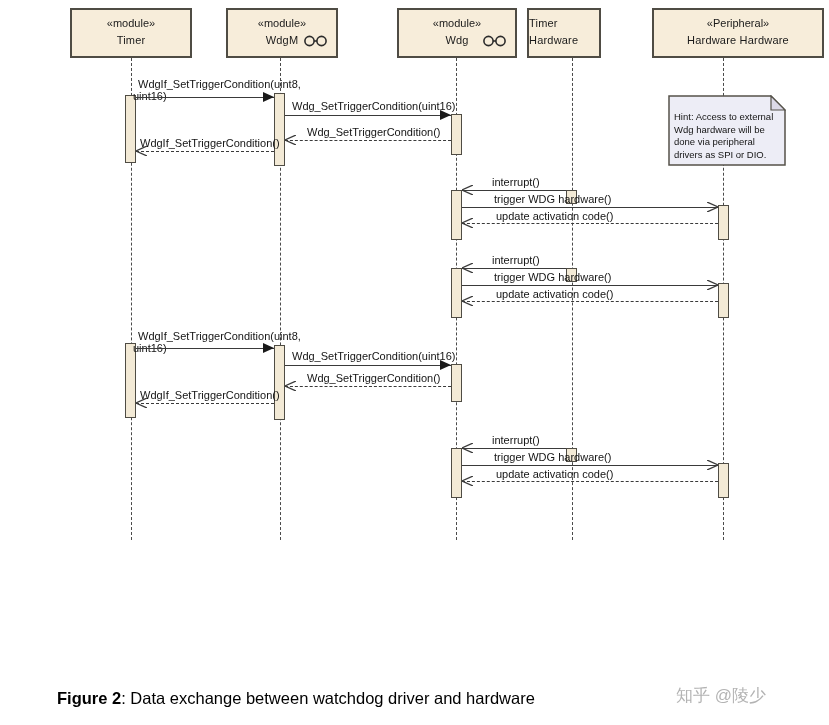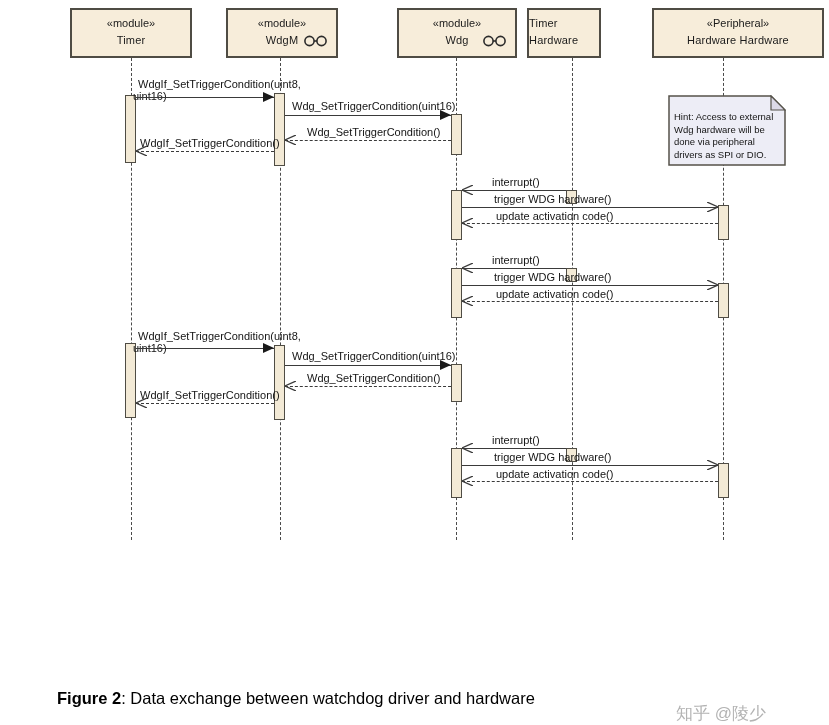--- a/index.html
+++ b/index.html
@@ -25,21 +25,21 @@
   .mlabel{position:absolute;font-size:11px;white-space:nowrap;color:#141414;}
   .ah{position:absolute;width:11px;height:10px;line-height:0;}
 
   
   .note-wrap{position:absolute;left:668px;top:71px;width:118px;height:71px;margin-top:24px;}
   .note-text{position:absolute;left:6px;top:16px;width:104px;font-size:9.5px;line-height:1.32;color:#141414;}
 
   
   .caption{position:absolute;left:57px;top:689px;font-size:16.5px;color:#000;}
   .caption b{font-weight:bold;}
-  .watermark{position:absolute;left:676px;top:684px;font-size:17px;color:#b3b3b3;margin-top:18px;}
+  .watermark{position:absolute;left:676px;top:684px;font-size:17px;color:#b3b3b3;}
 </style>
 </head>
 <body>
 
 <div id="stage">
 
   <div class="lifeline" style="left:131px;"></div>
   <div class="lifeline" style="left:280px;"></div>
   <div class="lifeline" style="left:456px;"></div>
   <div class="lifeline" style="left:572px;"></div>

